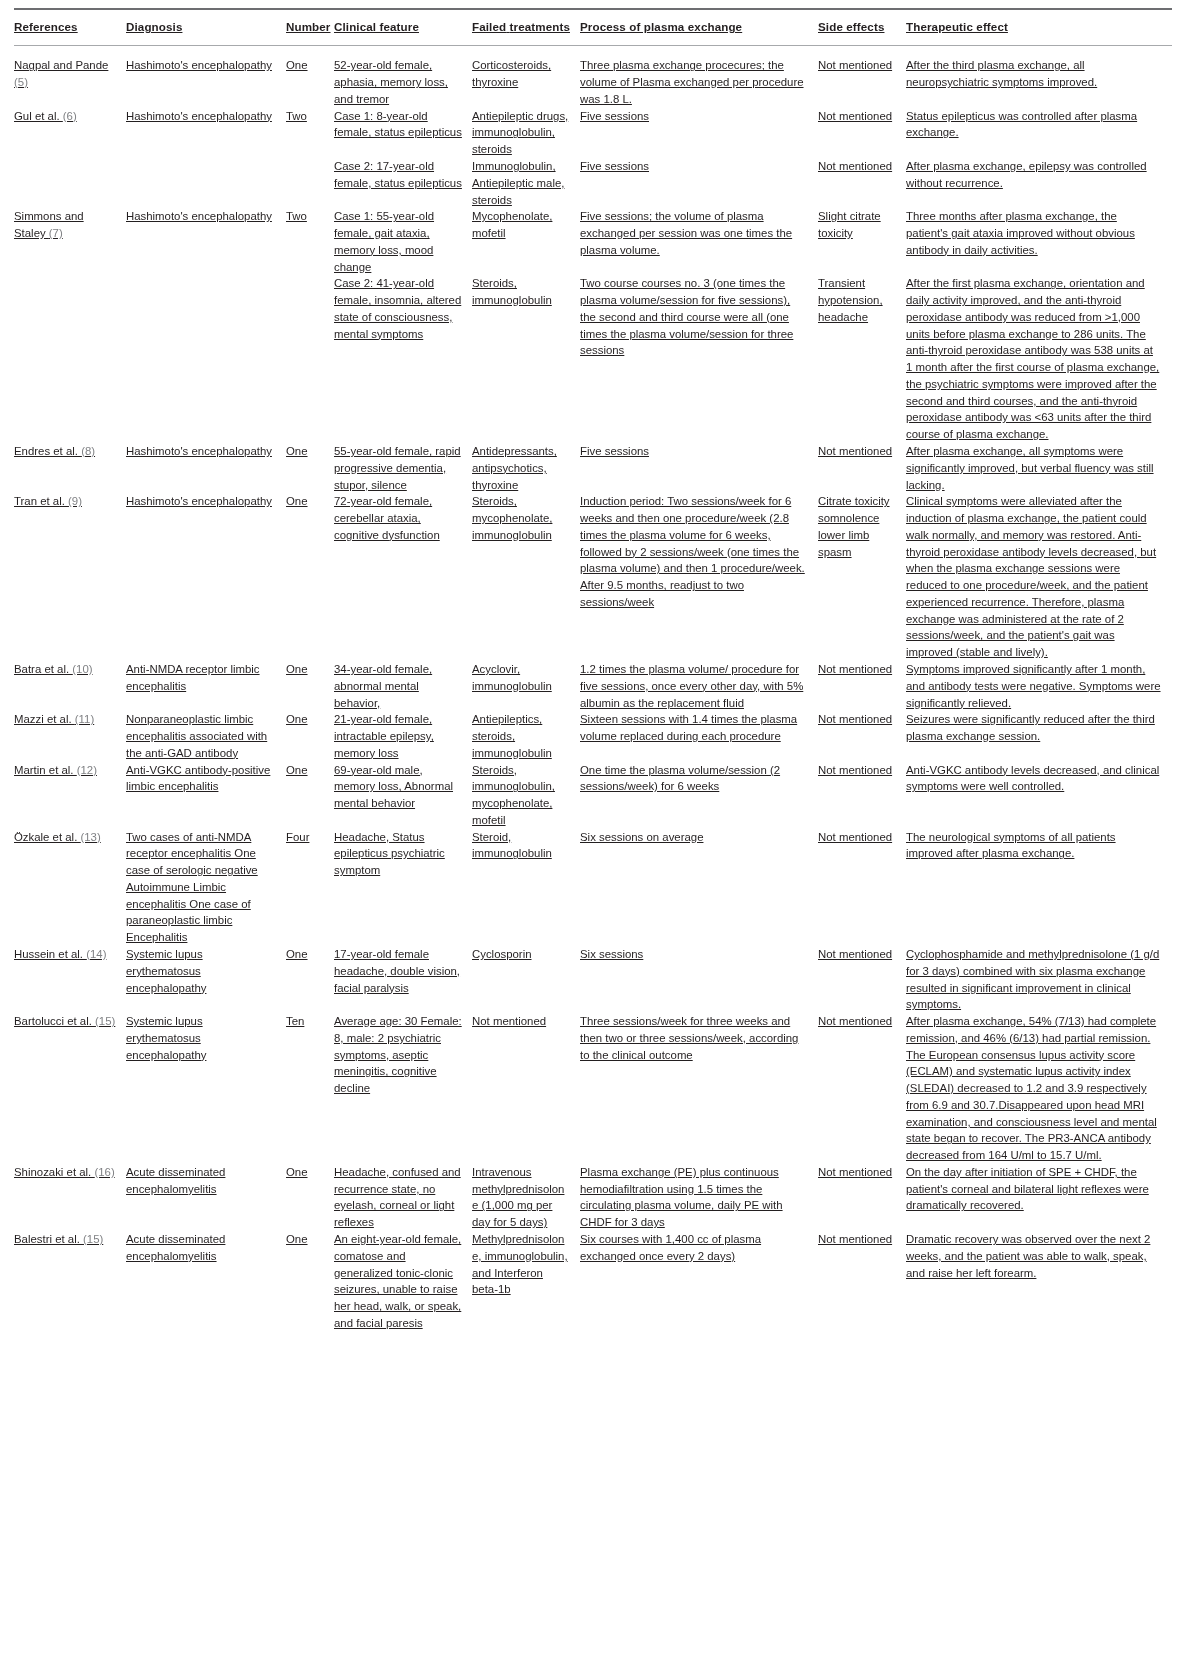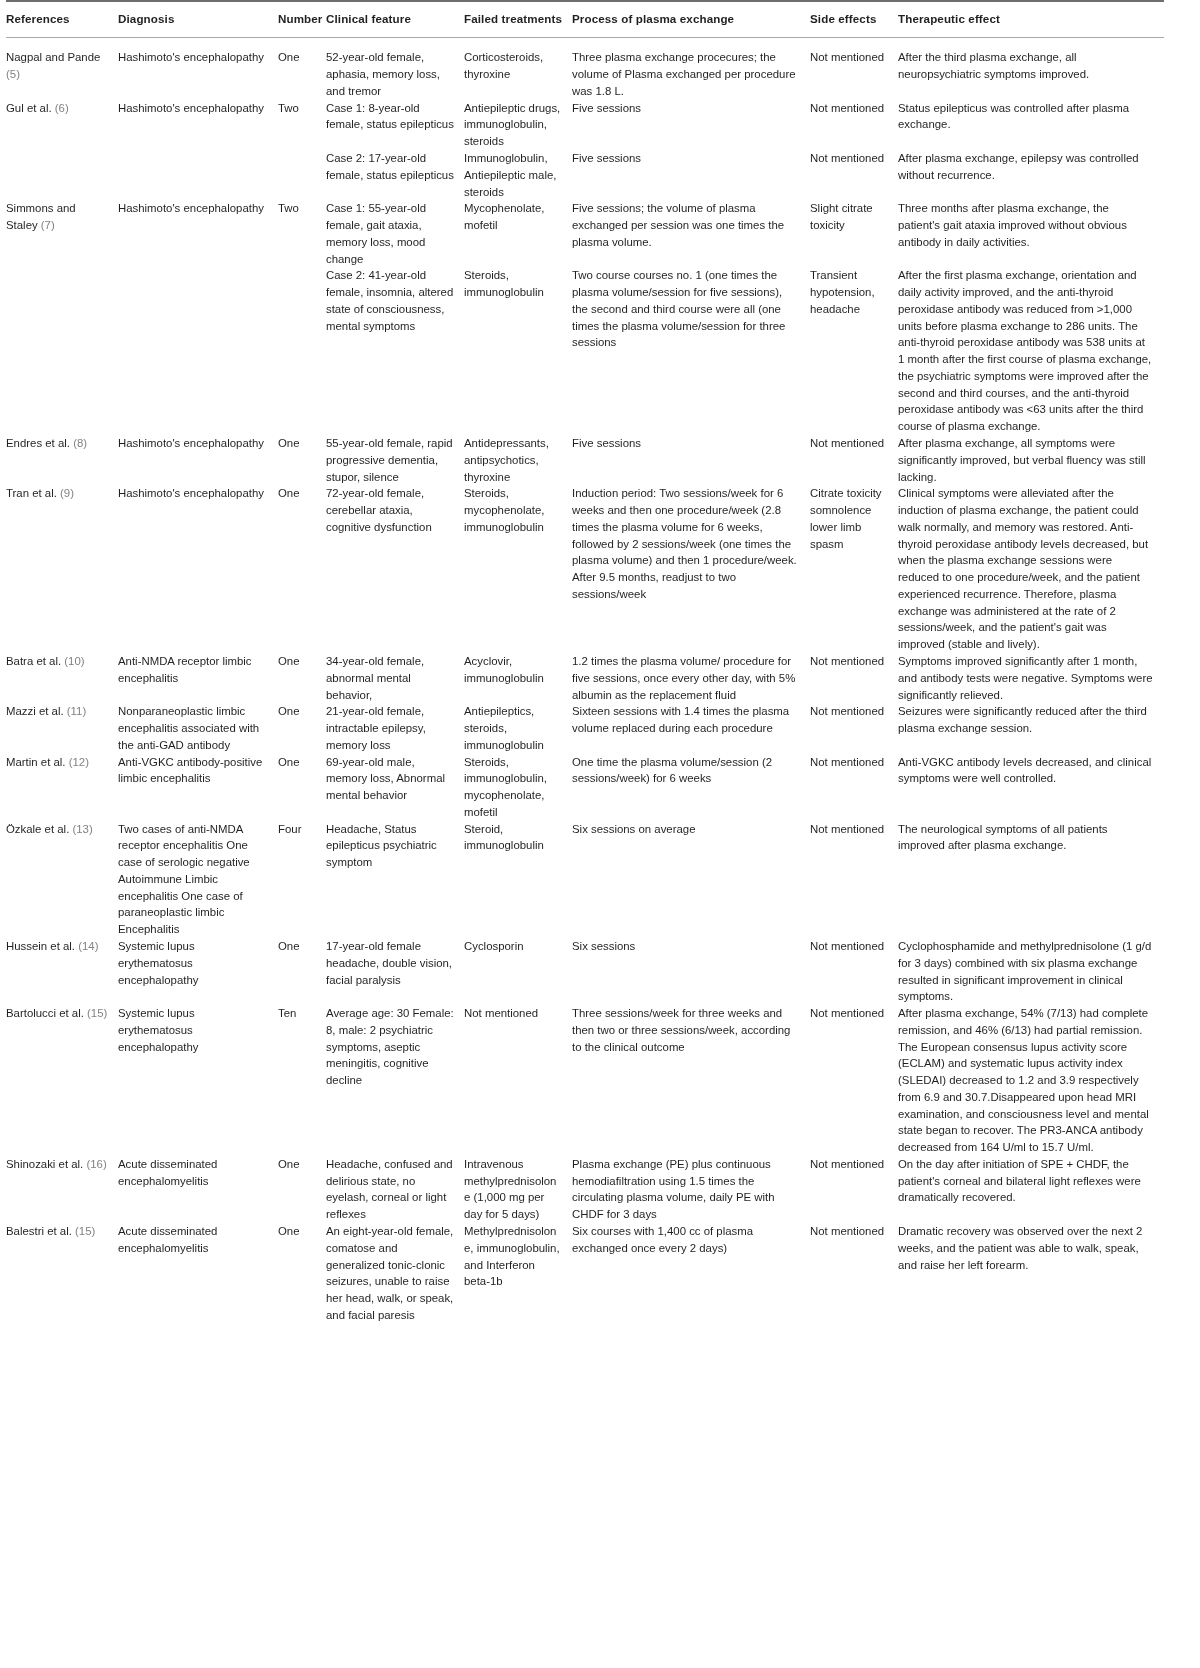--- a/index.html
+++ b/index.html
@@ -10,22 +10,23 @@
   body {
     width: 1200px;
     min-height: 1668px;
     font-family: "Liberation Sans", sans-serif;
     color: #231f20;
     -webkit-font-smoothing: antialiased;
   }
 
   .table-wrap {
     width: 972px;
-    padding: 0;
+    padding: 8px;
     box-sizing: border-box;
+    text-decoration: underline;
   }
 
   table.data-table {
     width: 1158px;
     margin-left: 6px;
     border-collapse: collapse;
     table-layout: fixed;
     font-size: 11.4px;
     line-height: 1.42;
   }
@@ -155,21 +156,21 @@
           <td>Five sessions; the volume of plasma exchanged per session was one times the plasma volume.</td>
           <td>Slight citrate toxicity</td>
           <td>Three months after plasma exchange, the patient's gait ataxia improved without obvious antibody in daily activities.</td>
         </tr>
         <tr>
           <td></td>
           <td></td>
           <td></td>
           <td>Case 2: 41-year-old female, insomnia, altered state of consciousness, mental symptoms</td>
           <td>Steroids, immunoglobulin</td>
-          <td>Two course courses no. 1 (one times the plasma volume/session for five sessions), the second and third course were all (one times the plasma volume/session for three sessions</td>
+          <td>Two course courses no. 3 (one times the plasma volume/session for five sessions), the second and third course were all (one times the plasma volume/session for three sessions</td>
           <td>Transient hypotension, headache</td>
           <td>After the first plasma exchange, orientation and daily activity improved, and the anti-thyroid peroxidase antibody was reduced from &gt;1,000 units before plasma exchange to 286 units. The anti-thyroid peroxidase antibody was 538 units at 1 month after the first course of plasma exchange, the psychiatric symptoms were improved after the second and third courses, and the anti-thyroid peroxidase antibody was &lt;63 units after the third course of plasma exchange.</td>
         </tr>
         <tr>
           <td><span>Endres et al. </span><span class="ref-num">(8)</span></td>
           <td>Hashimoto's encephalopathy</td>
           <td>One</td>
           <td>55-year-old female, rapid progressive dementia, stupor, silence</td>
           <td>Antidepressants, antipsychotics, thyroxine</td>
           <td>Five sessions</td>
@@ -243,21 +244,21 @@
           <td>Average age: 30 Female: 8, male: 2 psychiatric symptoms, aseptic meningitis, cognitive decline</td>
           <td>Not mentioned</td>
           <td>Three sessions/week for three weeks and then two or three sessions/week, according to the clinical outcome</td>
           <td>Not mentioned</td>
           <td>After plasma exchange, 54% (7/13) had complete remission, and 46% (6/13) had partial remission. The European consensus lupus activity score (ECLAM) and systematic lupus activity index (SLEDAI) decreased to 1.2 and 3.9 respectively from 6.9 and 30.7.Disappeared upon head MRI examination, and consciousness level and mental state began to recover. The PR3-ANCA antibody decreased from 164 U/ml to 15.7 U/ml.</td>
         </tr>
         <tr>
           <td><span>Shinozaki et al. </span><span class="ref-num">(16)</span></td>
           <td>Acute disseminated encephalomyelitis</td>
           <td>One</td>
-          <td>Headache, confused and delirious state, no eyelash, corneal or light reflexes</td>
+          <td>Headache, confused and recurrence state, no eyelash, corneal or light reflexes</td>
           <td>Intravenous methylprednisolone (1,000 mg per day for 5 days)</td>
           <td>Plasma exchange (PE) plus continuous hemodiafiltration using 1.5 times the circulating plasma volume, daily PE with CHDF for 3 days</td>
           <td>Not mentioned</td>
           <td>On the day after initiation of SPE + CHDF, the patient's corneal and bilateral light reflexes were dramatically recovered.</td>
         </tr>
         <tr>
           <td><span>Balestri et al. </span><span class="ref-num">(15)</span></td>
           <td>Acute disseminated encephalomyelitis</td>
           <td>One</td>
           <td>An eight-year-old female, comatose and generalized tonic-clonic seizures, unable to raise her head, walk, or speak, and facial paresis</td>

